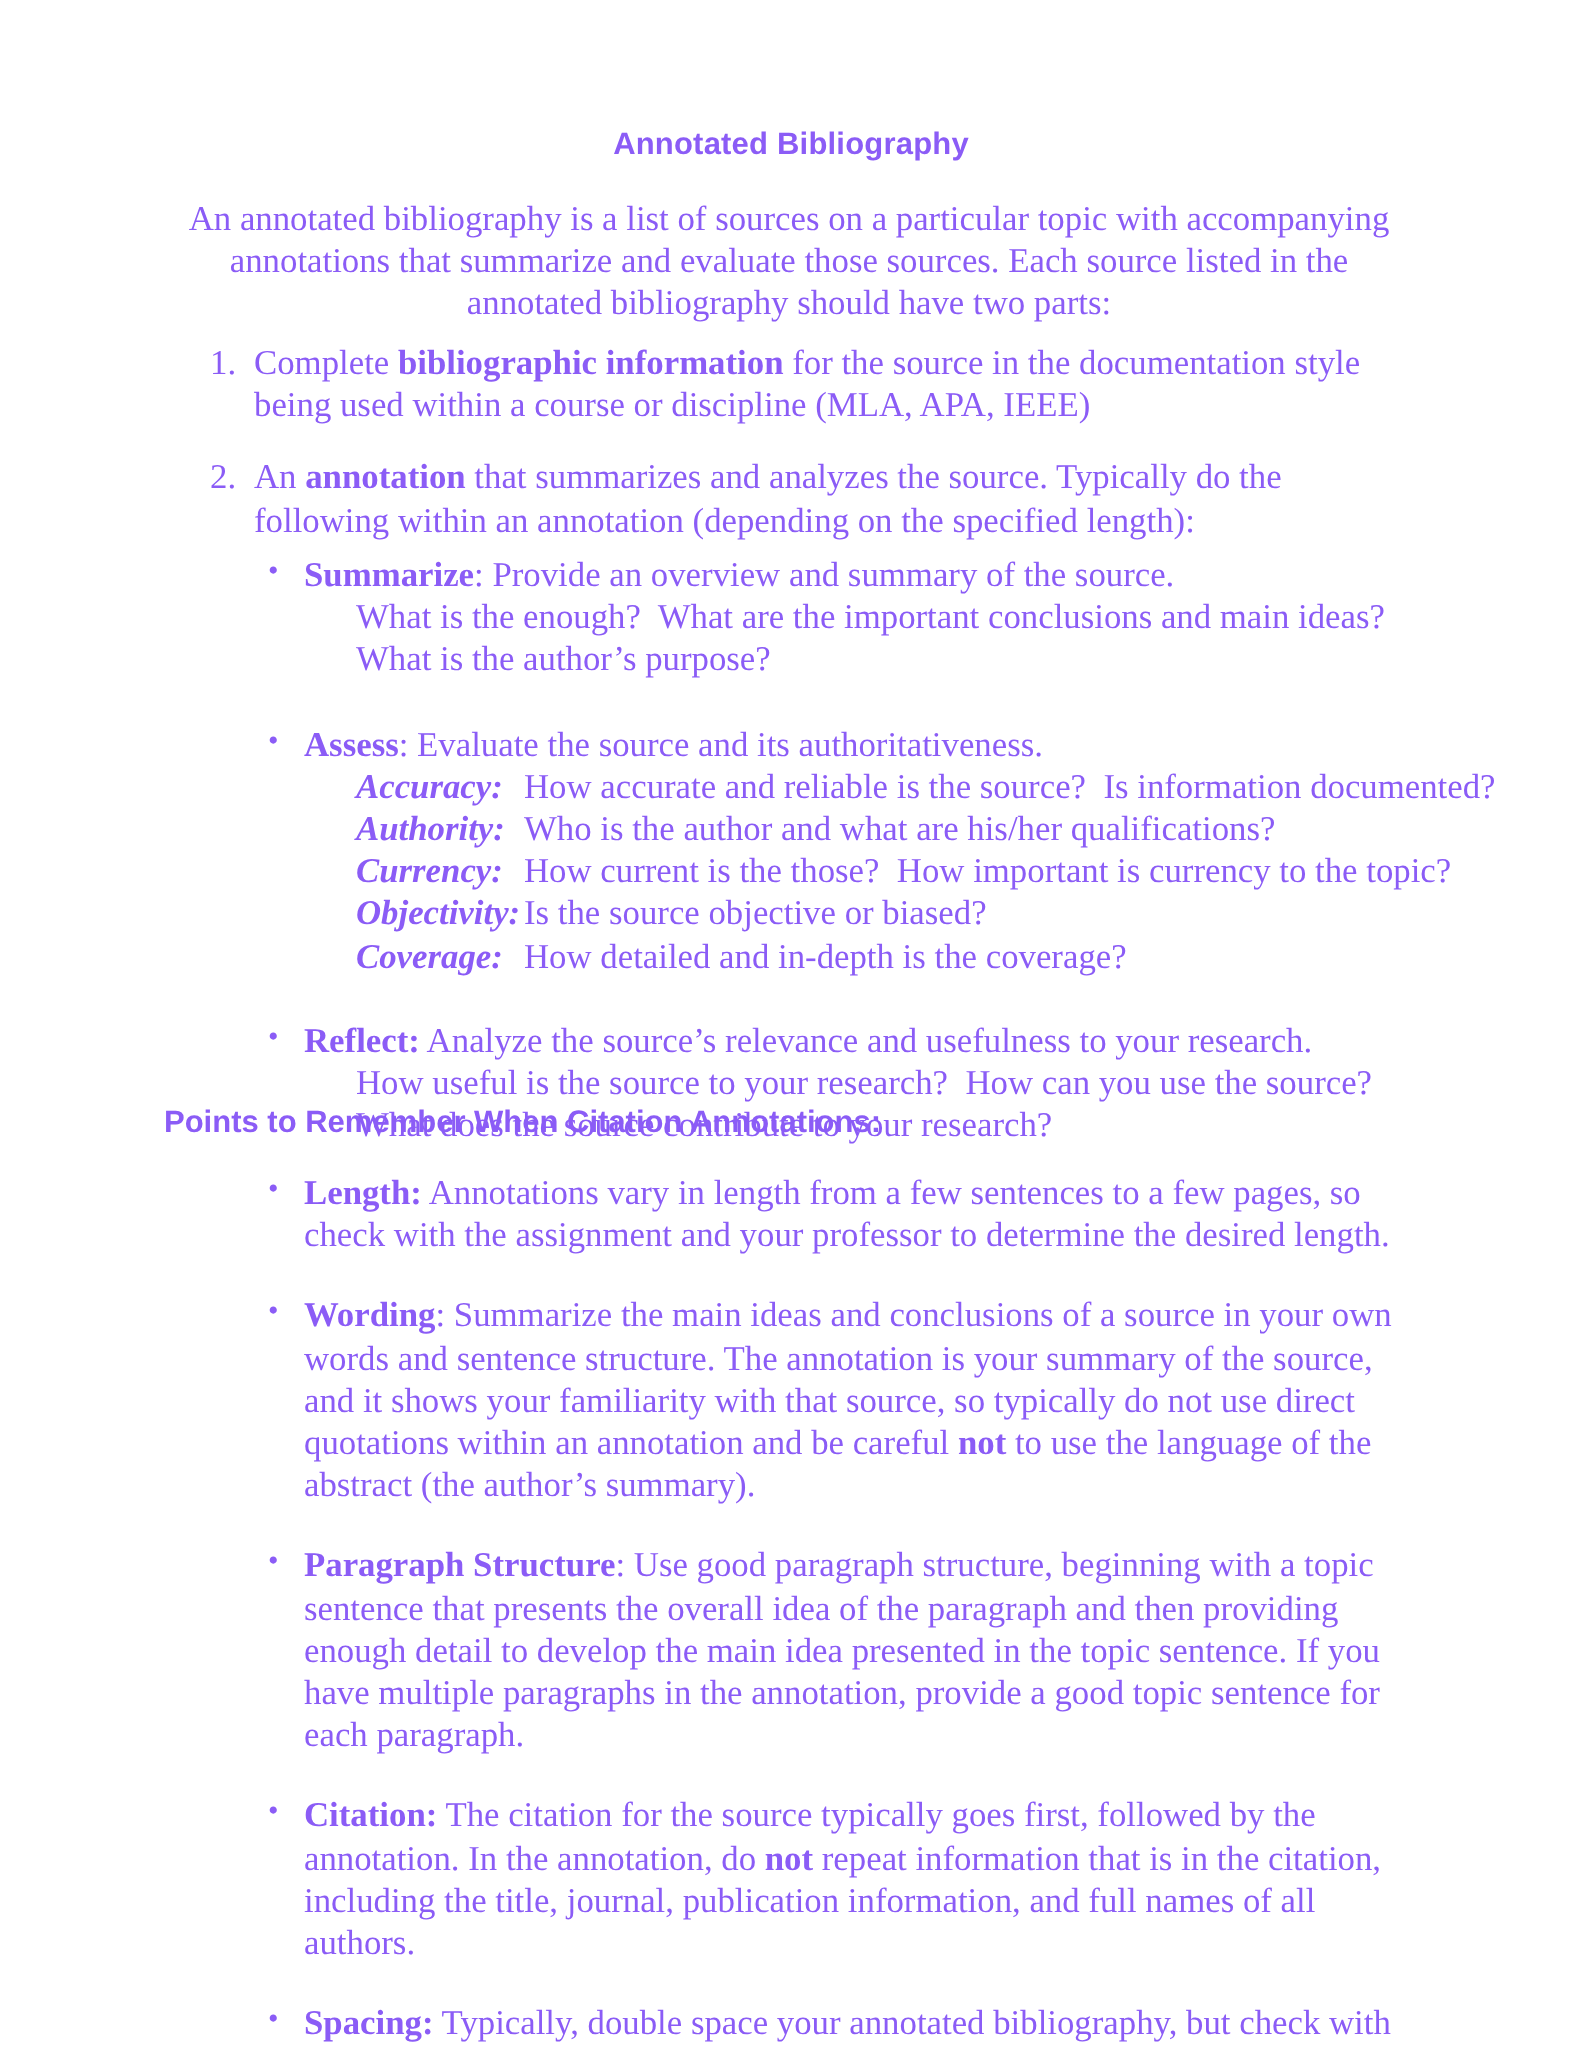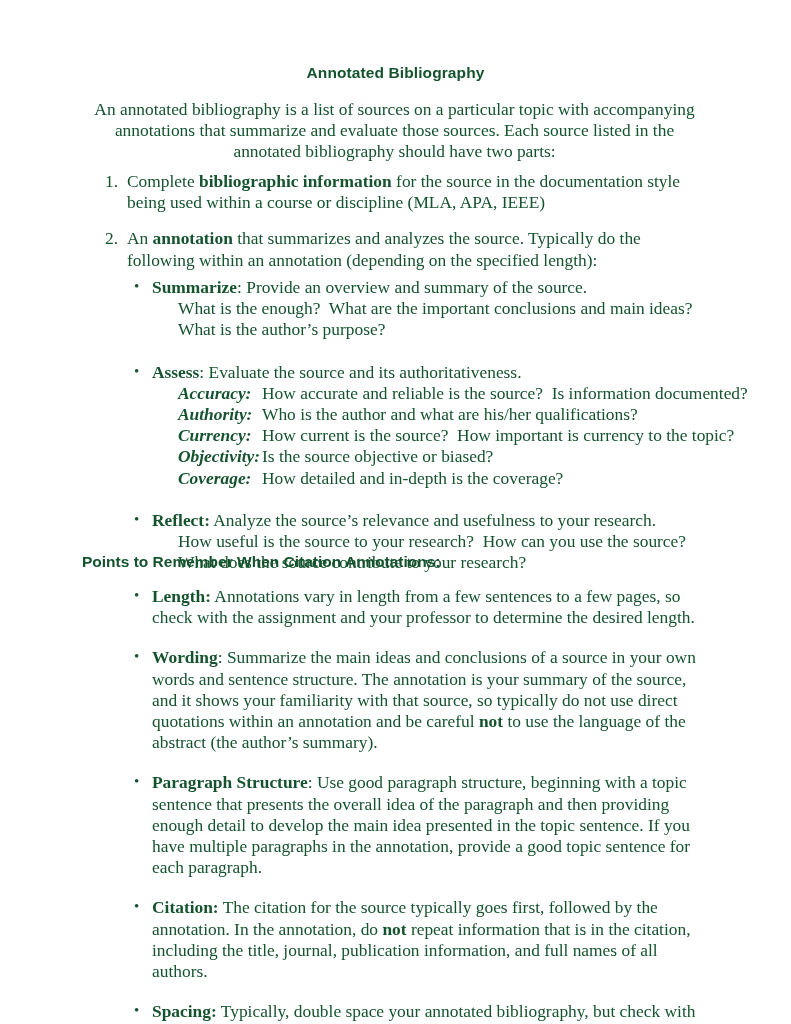--- a/index.html
+++ b/index.html
@@ -8,21 +8,21 @@
     background: #ffffff;
   }
   .page {
     position: relative;
     width: 791px;
     height: 1024px;
     background: #ffffff;
     margin: 0 auto;
     overflow: hidden;
     font-family: "Liberation Serif", serif;
-    color: #14532d;
+    color: #8b5cf6;
   }
   .doc-title {
     font-family: "Liberation Sans", sans-serif;
     font-weight: bold;
     font-size: 15.5px;
     text-align: center;
     position: absolute;
     left: 0;
     right: 0;
     top: 64px;
@@ -148,21 +148,21 @@
       </div>
     </div>
 
     <div class="gap-a"></div>
 
     <div class="bullet-item">
       <span class="dot">•</span><b>Assess</b><span>:</span><span>  Evaluate the source and its authoritativeness.</span>
       <div class="sub-lines">
         <div class="sub-line"><span class="sub-label">Accuracy:</span><span>How accurate and reliable is the source?  Is information documented?</span></div>
         <div class="sub-line"><span class="sub-label">Authority:</span><span>Who is the author and what are his/her qualifications?</span></div>
-        <div class="sub-line"><span class="sub-label">Currency:</span><span>How current is the source?  How important is currency to the topic?</span></div>
+        <div class="sub-line"><span class="sub-label">Currency:</span><span>How current is the those?  How important is currency to the topic?</span></div>
         <div class="sub-line"><span class="sub-label">Objectivity:</span><span>Is the source objective or biased?</span></div>
         <div class="sub-line"><span class="sub-label">Coverage:</span><span>How detailed and in-depth is the coverage?</span></div>
       </div>
     </div>
 
     <div class="gap-a"></div>
 
     <div class="bullet-item">
       <span class="dot">•</span><b>Reflect:</b><span>  Analyze the source’s relevance and usefulness to your research.</span>
       <div class="sub-lines">

